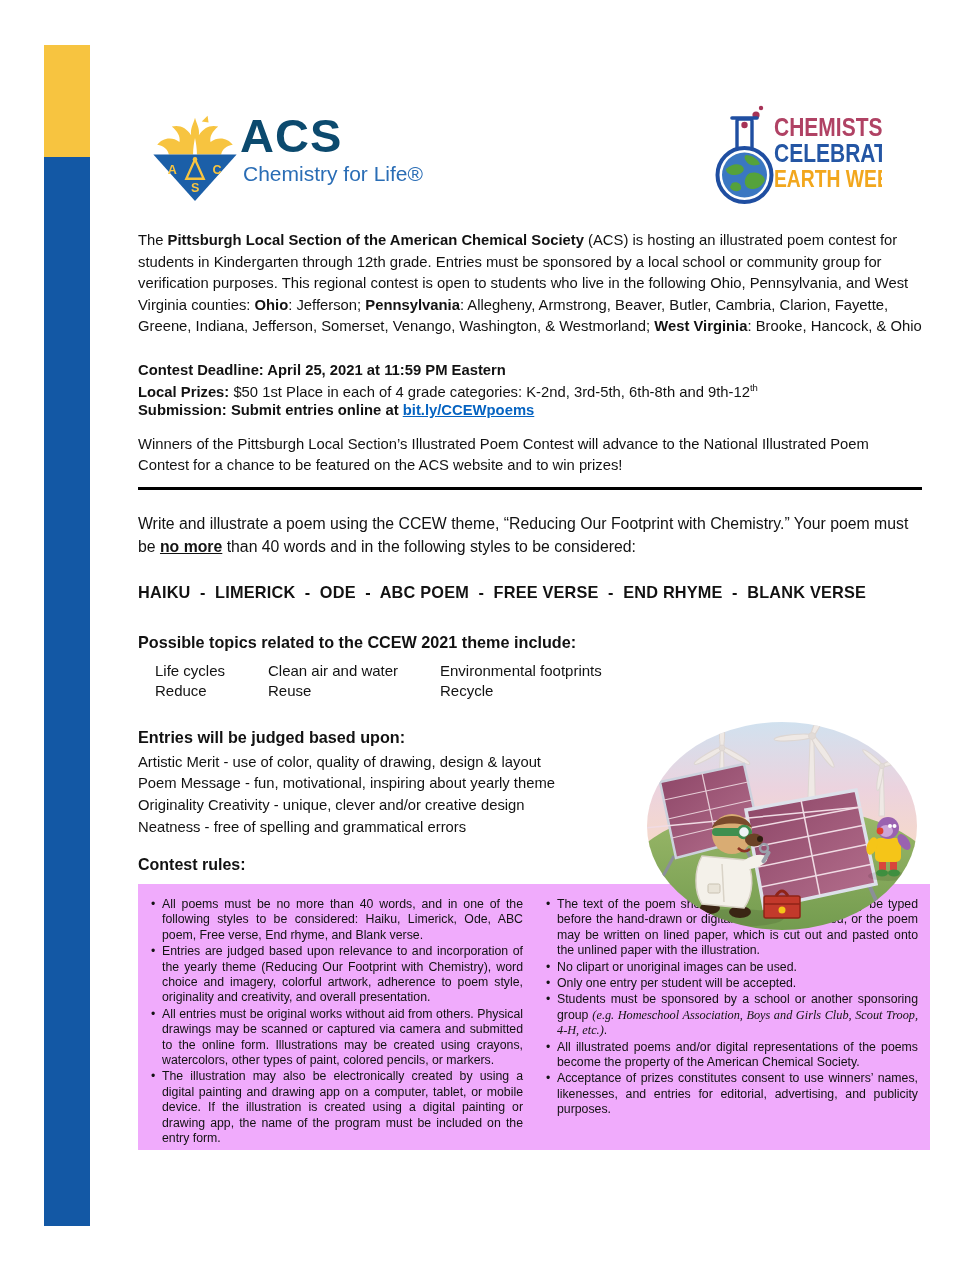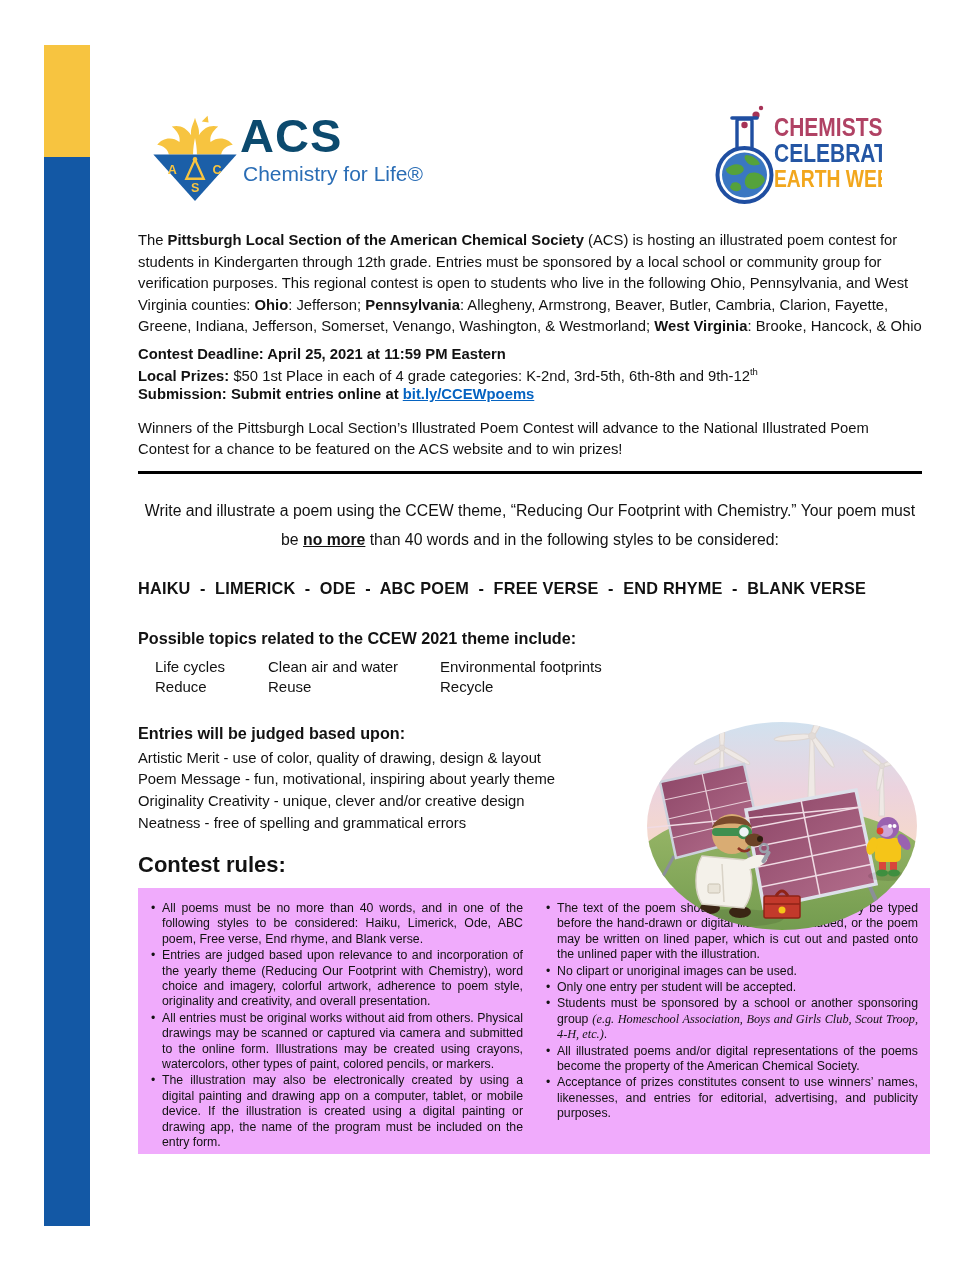--- a/index.html
+++ b/index.html
@@ -10,35 +10,35 @@
 
   .acs-logo-svg{position:absolute;left:150px;top:110px;}
   .acs-word{position:absolute;left:240px;top:108px;font-size:47px;font-weight:bold;color:#0c4a6e;letter-spacing:1px;}
   .acs-tagline{position:absolute;left:243px;top:162px;font-size:21px;color:#2A6DB5;}
   .ccew-logo-svg{position:absolute;left:710px;top:103px;}
 
   .content{position:absolute;left:138px;top:214px;width:784px;}
   .doc-title{text-align:center;font-size:17.5px;font-weight:bold;line-height:23px;}
   .body-text{font-size:14.8px;line-height:21.6px;margin:0;}
   .intro{margin-top:16px;}
-  .details{margin-top:7px;font-size:14.8px;line-height:18.2px;}
+  .details{margin-top:23px;font-size:14.8px;line-height:18.2px;}
   .details b,.intro b{font-weight:bold;}
   sup{font-size:9.5px;}
   .link{color:#0563C1;text-decoration:underline;font-weight:bold;cursor:pointer;}
   .winners{margin-top:14px;}
   .rule-divider{margin:10px 0 0 0;height:3px;background:#000;border:none;}
-  .instructions{margin-top:22px;font-size:15.8px;line-height:29px;text-align:center;}
+  .instructions{margin-top:22px;font-size:15.8px;line-height:23px;}
   .emph{font-weight:bold;text-decoration:underline;}
   .styles-line{margin-top:25px;font-weight:bold;font-size:16.3px;white-space:pre;letter-spacing:.2px;}
   .sec-heading{margin-top:31px;font-size:16.2px;font-weight:bold;}
   .topics-grid{margin-top:9px;display:flex;font-size:15px;line-height:20px;padding-left:17px;}
   .tcol1{width:113px;} .tcol2{width:172px;}
   .judging-heading{margin-top:27px;font-size:16.2px;font-weight:bold;}
   .judging-list{margin-top:5px;font-size:14.8px;line-height:21.8px;}
-  .rules-heading{margin-top:17px;font-size:22px;font-weight:bold;}
+  .rules-heading{margin-top:17px;font-size:16px;font-weight:bold;}
   .rules-box{margin-top:10px;background:#f0abfc;display:flex;gap:20px;
              padding:13px 12px 12px 10px;box-sizing:border-box;width:792px;height:266px;}
   .rules-col{flex:1;font-size:12.3px;line-height:15.4px;text-align:justify;}
   .rules-list{margin:0;padding:0;list-style:none;}
   .rules-list li{position:relative;padding-left:14px;margin:0 0 1px 0;}
   .rules-list li::before{content:"\2022";position:absolute;left:3px;top:0;}
   .italic{font-style:italic;font-family:Liberation Serif, serif;}
   .illustration{position:absolute;left:644px;top:718px;width:276px;height:216px;}
 </style>
 </head>

